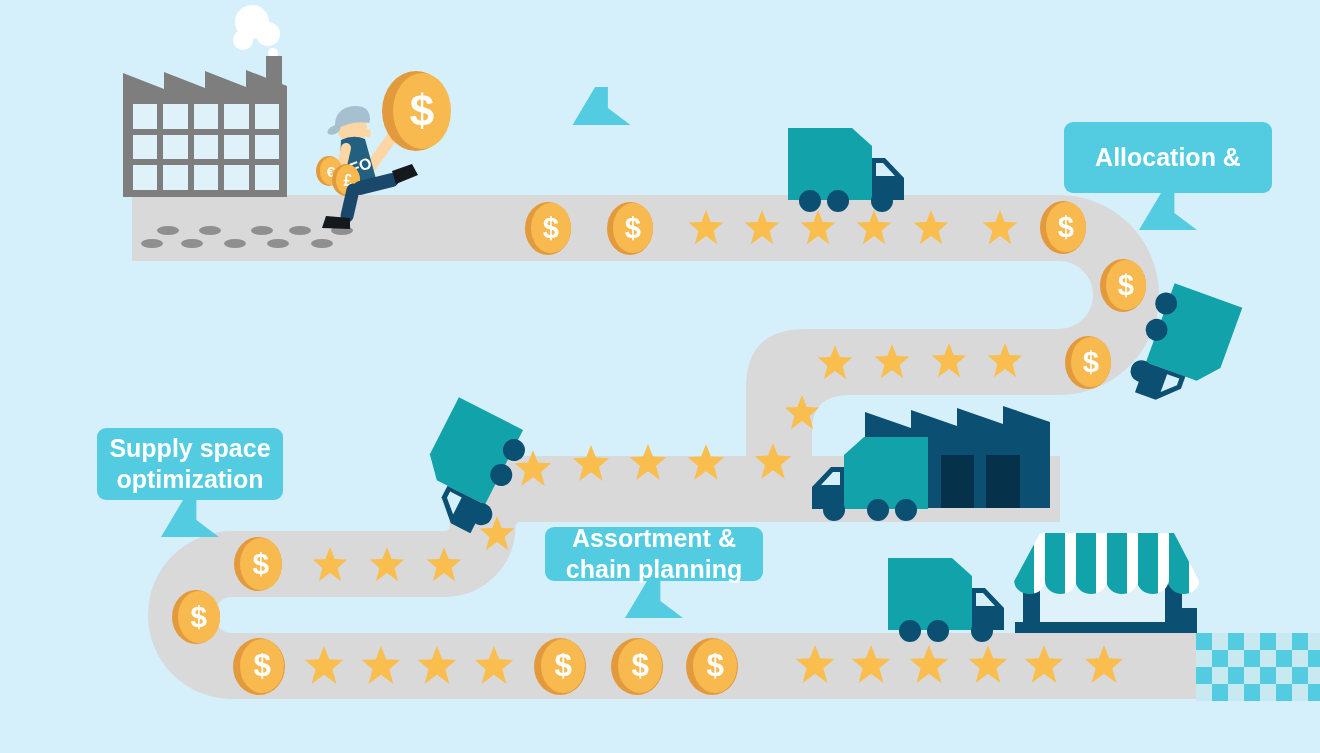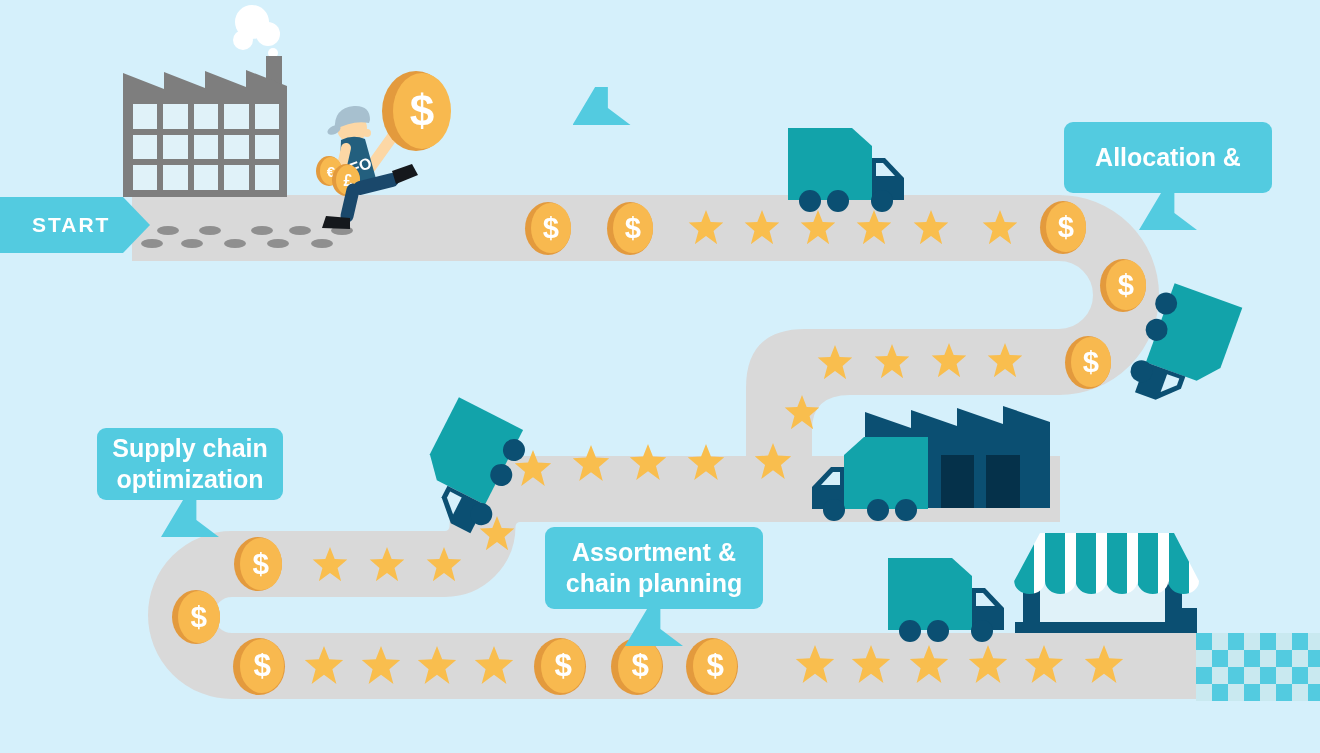--- a/index.html
+++ b/index.html
@@ -264,44 +264,41 @@
       <div class="win"></div>
       <div class="win"></div>
       <div class="win"></div>
       <div class="win"></div>
       <div class="win"></div>
       <div class="win"></div>
       <div class="win"></div>
       <div class="win"></div>
     </div>
 
-  <div class="start-banner">
-    <span>START</span>
-  </div>
 
   <div class="sign" style="left:520px;top:88px;width:163px">
     <div class="post"></div>
   </div>
 
   <div class="sign" style="left:1064px;top:122px;width:208px">
     <div class="board" style="height:71px">
       <span>Allocation &amp;</span>
     </div>
     <div class="post"></div>
   </div>
 
   <div class="sign" style="left:97px;top:428px;width:186px">
     <div class="board" style="height:72px">
-      <span>Supply chain</span>
+      <span>Supply space</span>
       <span>optimization</span>
     </div>
     <div class="post"></div>
   </div>
 
   <div class="sign" style="left:545px;top:527px;width:218px">
-    <div class="board" style="height:82px">
+    <div class="board" style="height:54px">
       <span>Assortment &amp;</span>
       <span>chain planning</span>
     </div>
     <div class="post"></div>
   </div>
 
 </div>
 
 </body></html>

